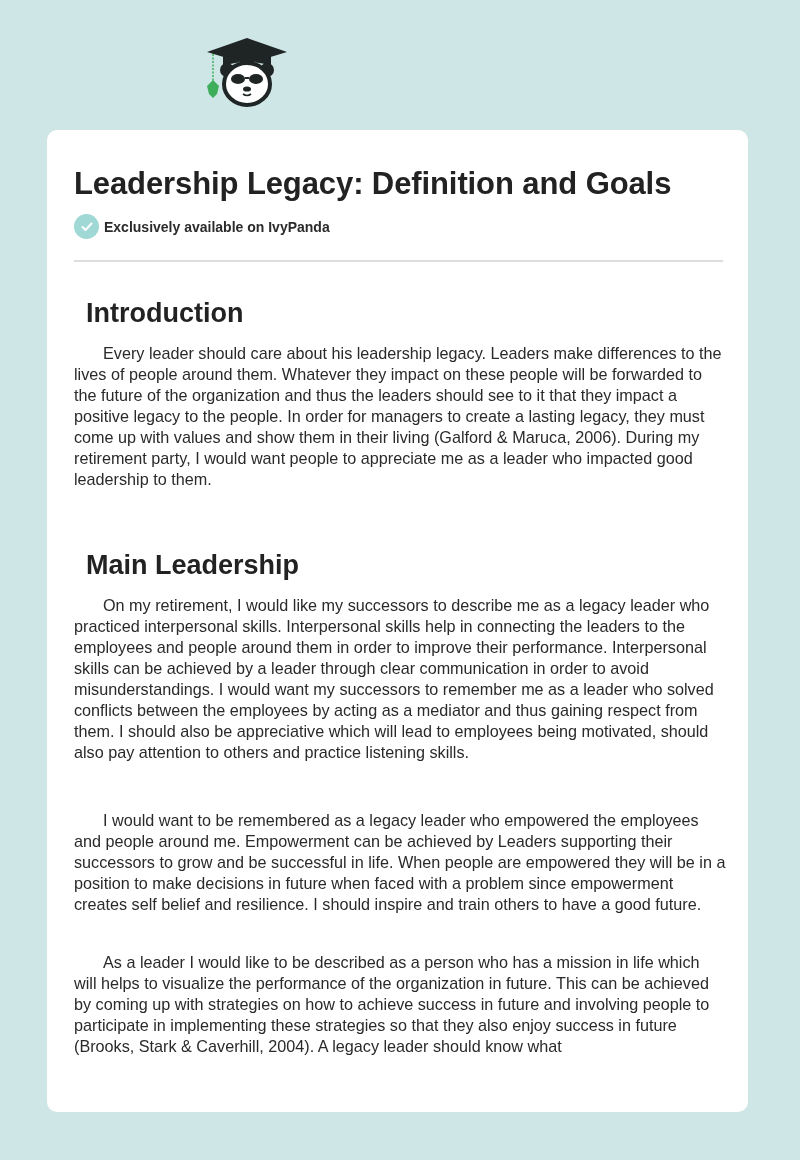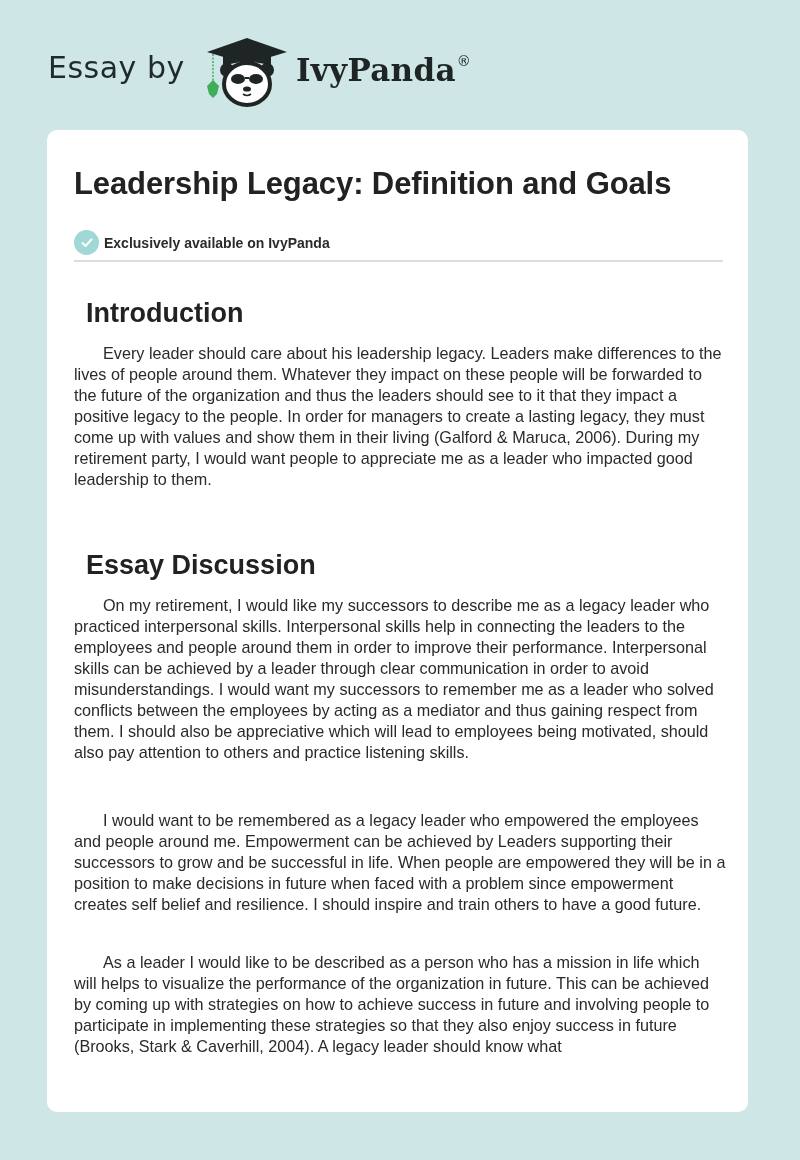--- a/index.html
+++ b/index.html
@@ -78,21 +78,21 @@
     margin: 0;
     font-size: 31px;
     font-weight: bold;
     color: #222222;
     white-space: nowrap;
     letter-spacing: -0.1px;
   }
   .badge {
     position: absolute;
     left: 0;
-    top: 100px;
+    top: 84px;
     display: flex;
     align-items: center;
     text-align: center;
   }
   .check-icon {
     width: 25px;
     height: 25px;
     border-radius: 50%;
     background: #9fd8d4;
     display: inline-flex;
@@ -129,60 +129,58 @@
     font-size: 16.2px;
     line-height: 21px;
     color: #2a2a2a;
     text-indent: 29px;
   }
 </style>
 </head>
 <body>
 
 <div class="header">
-  <span class="essay-by">Essay by</span>
   <svg class="logo-icon" viewBox="0 0 88 72">
 
     <polygon points="4,16 44,2 84,16 44,28" fill="#1f2424"></polygon>
     <path d="M20,20 L20,30 Q44,22 68,30 L68,20 L44,28 Z" fill="#1f2424"></path>
 
     <line x1="10" y1="18" x2="10" y2="50" stroke="#3fae5a" stroke-width="1.5" stroke-dasharray="2,1.5"></line>
     <path d="M4,50 L10,44 L16,50 L14,58 L10,62 L6,58 Z" fill="#3fae5a"></path>
 
     <circle cx="24" cy="34" r="7" fill="#1f2424"></circle>
     <circle cx="64" cy="34" r="7" fill="#1f2424"></circle>
 
     <ellipse cx="44" cy="48" rx="23" ry="21" fill="#ffffff" stroke="#1f2424" stroke-width="4"></ellipse>
 
     <ellipse cx="35" cy="43" rx="7" ry="5" fill="#1f2424"></ellipse>
     <ellipse cx="53" cy="43" rx="7" ry="5" fill="#1f2424"></ellipse>
     <line x1="42" y1="42" x2="46" y2="42" stroke="#1f2424" stroke-width="2"></line>
 
     <ellipse cx="44" cy="53" rx="4" ry="2.6" fill="#1f2424"></ellipse>
     <path d="M40,58 Q44,61 48,58" stroke="#1f2424" stroke-width="1.6" fill="none"></path>
   </svg>
-  <span class="brand"><span>IvyPanda</span><sup>®</sup></span>
 </div>
 
 <div class="card">
   <div class="card-inner">
     <h1 class="title">Leadership Legacy: Definition and Goals</h1>
 
     <div class="badge">
       <span class="check-icon">
         <svg width="12" height="10" viewBox="0 0 12 10">
             <path d="M1.5,5 L4.5,8 L10.5,1.5" stroke="#ffffff" stroke-width="2" fill="none" stroke-linecap="round" stroke-linejoin="round"></path>
           </svg>
       </span>
       <span class="badge-text">Exclusively available on IvyPanda</span>
     </div>
 
     <div class="divider"></div>
 
     <h2 style="top:156px;">Introduction</h2>
     <p class="p" style="top:213px;">Every leader should care about his leadership legacy. Leaders make differences to the lives of people around them. Whatever they impact on these people will be forwarded to the future of the organization and thus the leaders should see to it that they impact a positive legacy to the people. In order for managers to create a lasting legacy, they must come up with values and show them in their living (Galford &amp; Maruca, 2006). During my retirement party, I would want people to appreciate me as a leader who impacted good leadership to them.</p>
 
-    <h2 style="top:408px;">Essay Discussion</h2>
+    <h2 style="top:408px;">Main Leadership</h2>
     <p class="p" style="top:465px;">On my retirement, I would like my successors to describe me as a legacy leader who practiced interpersonal skills. Interpersonal skills help in connecting the leaders to the employees and people around them in order to improve their performance. Interpersonal skills can be achieved by a leader through clear communication in order to avoid misunderstandings. I would want my successors to remember me as a leader who solved conflicts between the employees by acting as a mediator and thus gaining respect from them. I should also be appreciative which will lead to employees being motivated, should also pay attention to others and practice listening skills.</p>
     <p class="p" style="top:680px;">I would want to be remembered as a legacy leader who empowered the employees and people around me. Empowerment can be achieved by Leaders supporting their successors to grow and be successful in life. When people are empowered they will be in a position to make decisions in future when faced with a problem since empowerment creates self belief and resilience. I should inspire and train others to have a good future.</p>
     <p class="p" style="top:822px;">As a leader I would like to be described as a person who has a mission in life which will helps to visualize the performance of the organization in future. This can be achieved by coming up with strategies on how to achieve success in future and involving people to participate in implementing these strategies so that they also enjoy success in future (Brooks, Stark &amp; Caverhill, 2004). A legacy leader should know what</p>
   </div>
 </div>
 
 </body></html>

